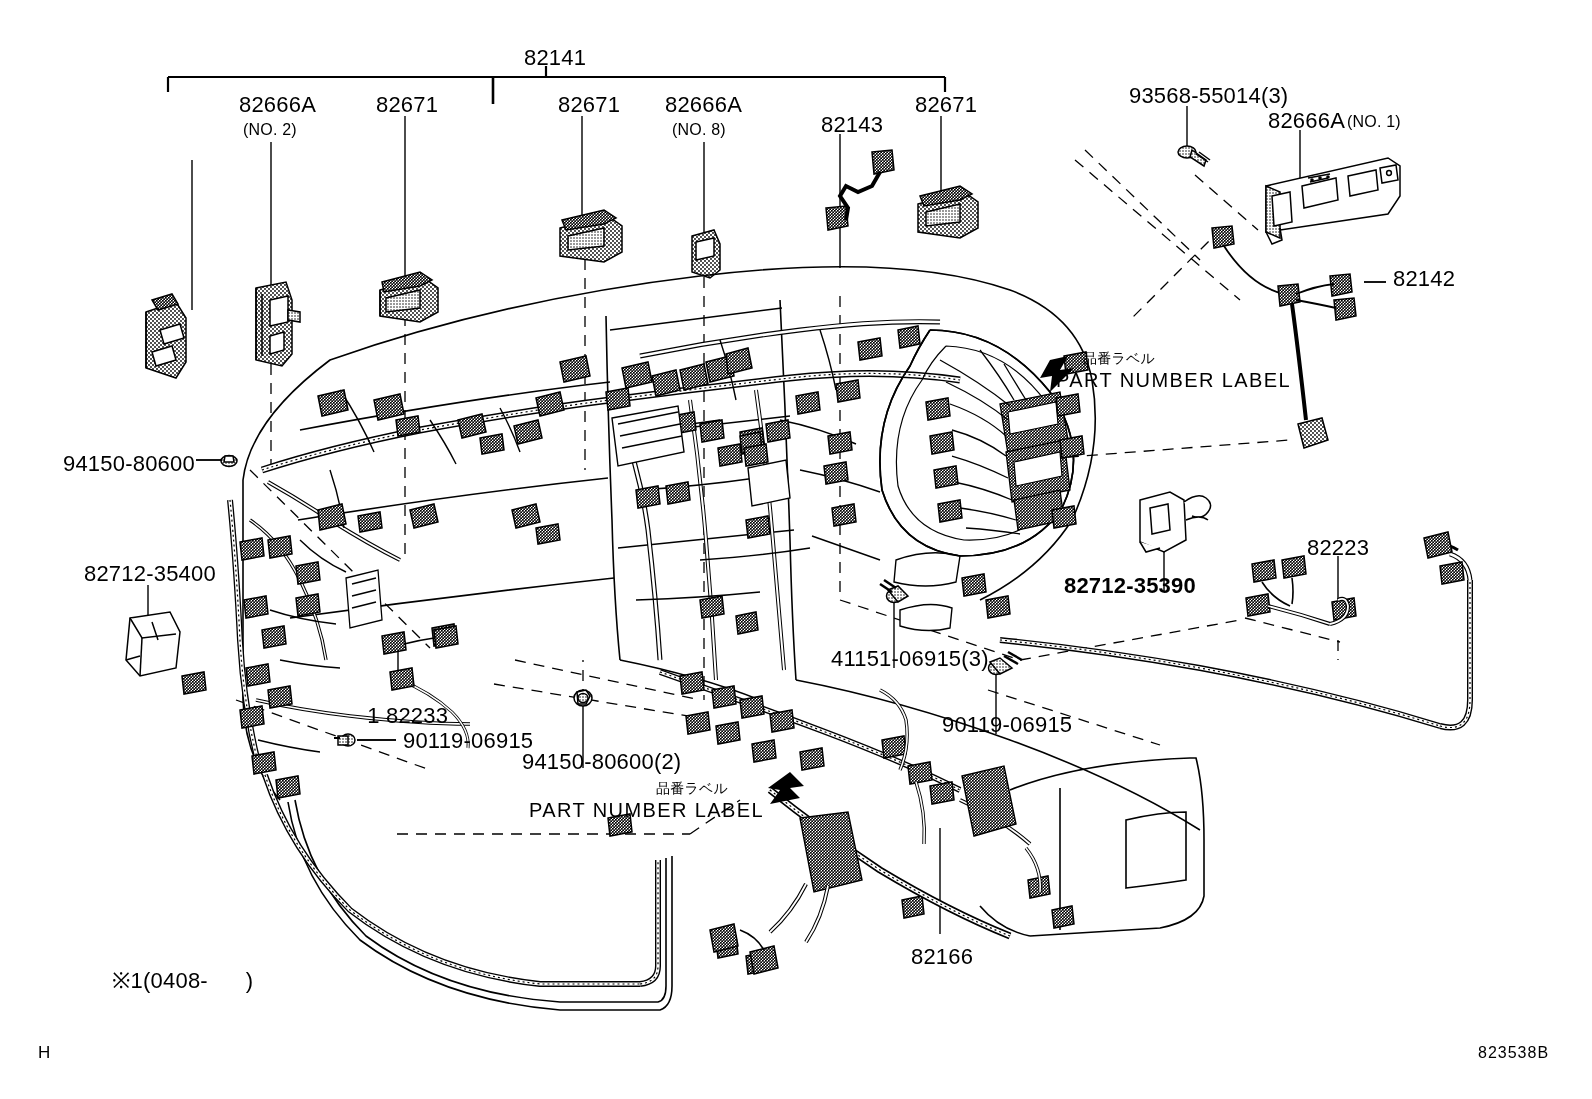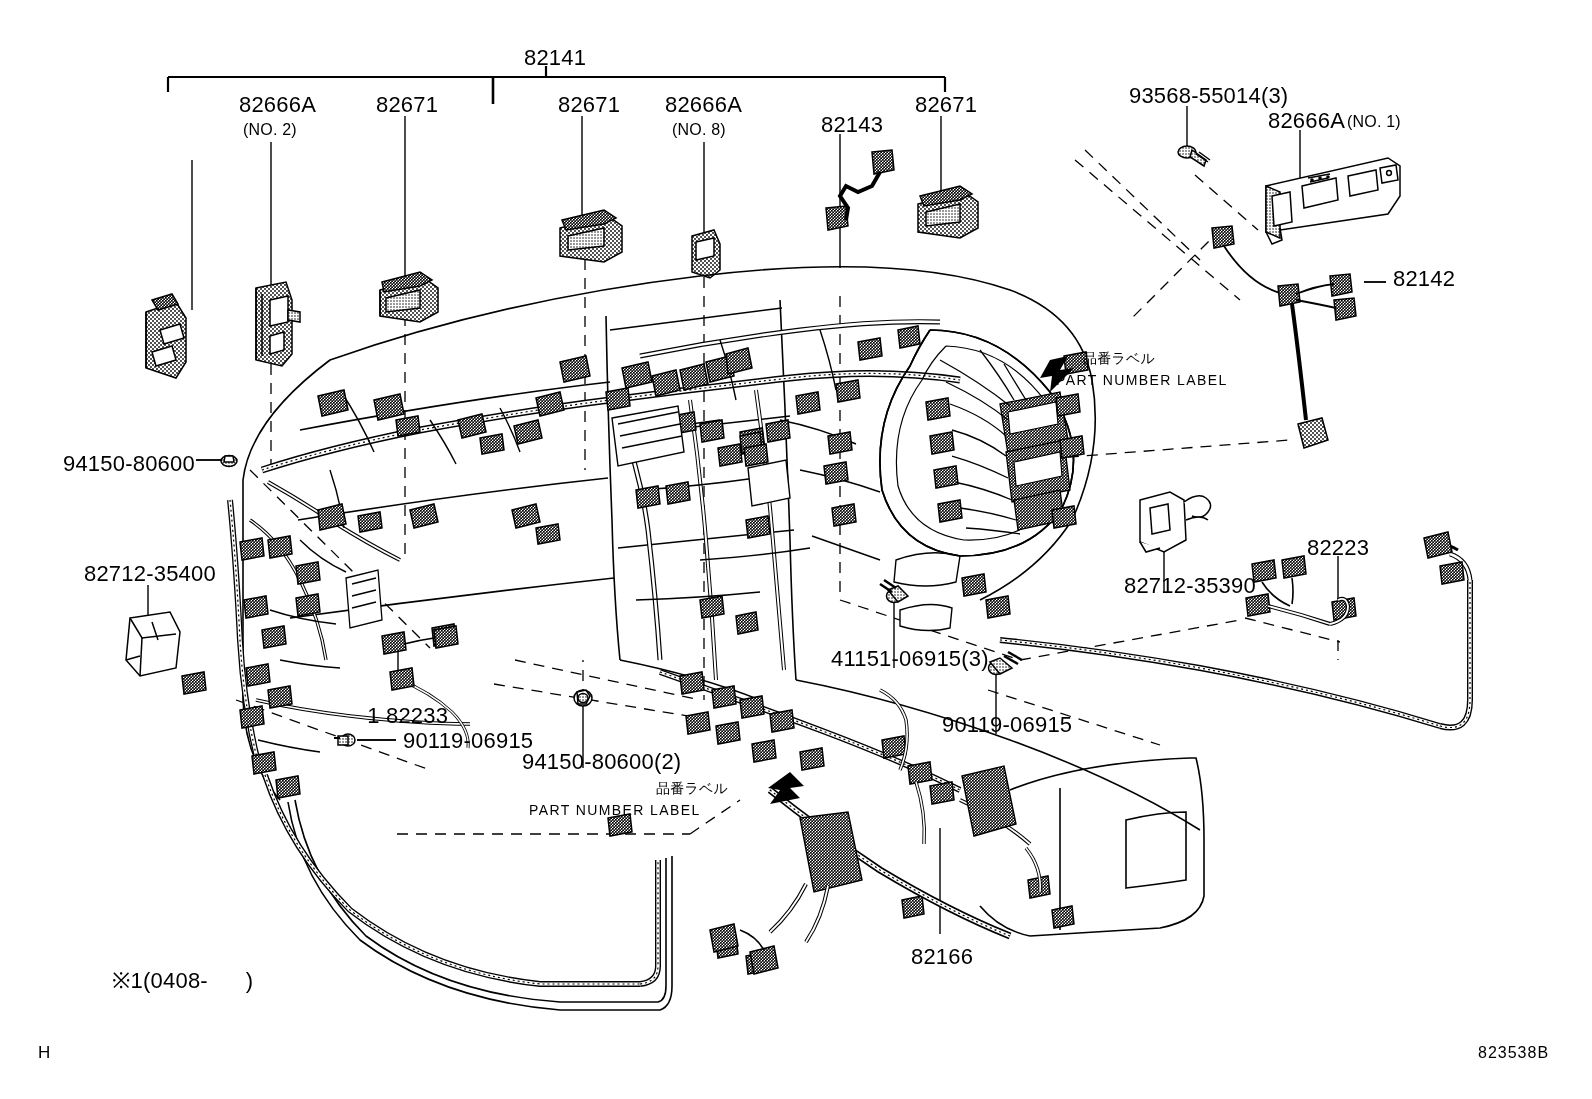--- a/index.html
+++ b/index.html
@@ -39,21 +39,21 @@
   }
   .lbl.big {
     font-size: 22px;
   }
   .lbl.jp {
     font-family: "DejaVu Sans", sans-serif;
     font-size: 14px;
     line-height: 16px;
   }
   .lbl.pnl {
-    font-size: 14px;
+    font-size: 20px;
     letter-spacing: 1.4px;
     text-align: right;
   }
   .lbl.code {
     font-size: 16px;
     letter-spacing: 1px;
   }
   .lbl.hmark {
     font-size: 17px;
   }
@@ -607,21 +607,21 @@
   <div class="lbl big" style="left:63px;  top:451px;">94150-80600</div>
   <div class="lbl big" style="left:84px;  top:561px;">82712-35400</div>
 
   <div class="lbl big" style="left:367px; top:703px;">⿫1 82233</div>
   <div class="lbl big" style="left:403px; top:728px;">90119-06915</div>
   <div class="lbl big" style="left:522px; top:749px;">94150-80600(2)</div>
   <div class="lbl big" style="left:831px; top:646px;">41151-06915(3)</div>
   <div class="lbl big" style="left:942px; top:712px;">90119-06915</div>
   <div class="lbl big" style="left:911px; top:944px;">82166</div>
 
-  <div class="lbl big" style="left:1124px; top:573px;">82712-35390</div>
+  <div class="lbl big" style="left:1064px; top:573px;font-weight:bold;">82712-35390</div>
   <div class="lbl big" style="left:1307px; top:535px;">82223</div>
 
   <div class="lbl jp" style="left:1083px; top:350px;">品番ラベル</div>
   <div class="lbl pnl" style="left:1056px; top:368px;">PART NUMBER LABEL</div>
   <div class="lbl jp" style="left:656px;  top:780px;">品番ラベル</div>
   <div class="lbl pnl" style="left:529px;  top:798px;">PART NUMBER LABEL</div>
 
   <div class="lbl big" style="left:112px; top:968px;">※1(0408-      )</div>
   <div class="lbl hmark" style="left:38px; top:1040px;">H</div>
   <div class="lbl code" style="left:1478px; top:1040px;">823538B</div>

